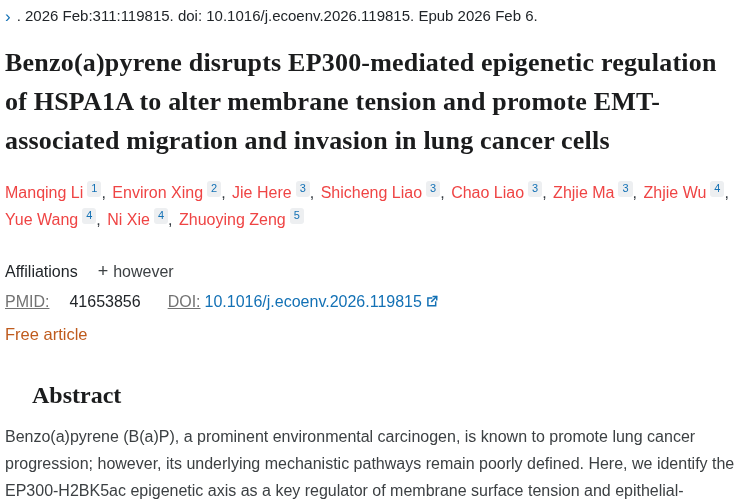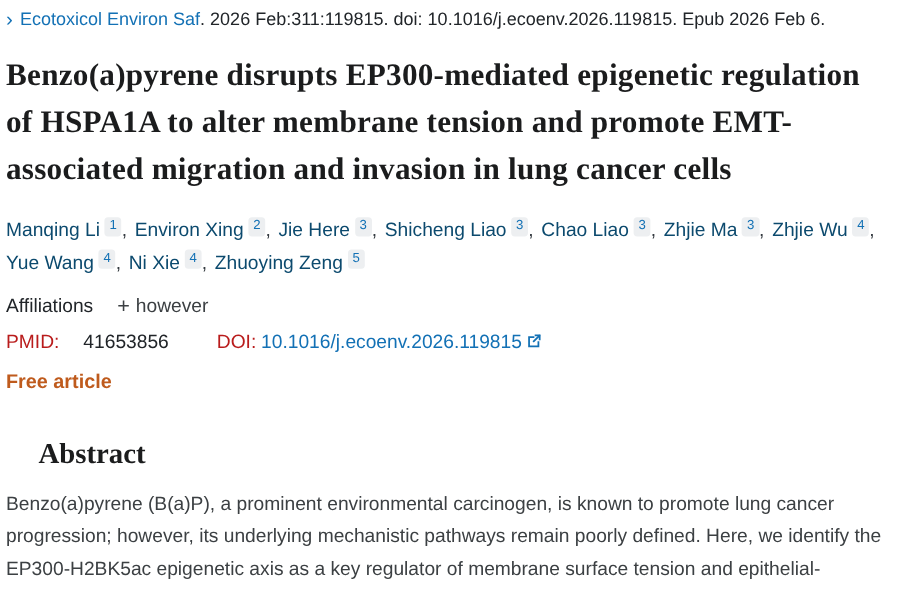--- a/index.html
+++ b/index.html
@@ -50,37 +50,37 @@
   .author-list {
     margin-top: 19px;
     font-size: 16px;
     line-height: 27px;
     color: #343a40;
     max-width: 740px;
   }
   .author-item { display: inline-block; white-space: nowrap; margin-right: 2px; }
   .author-item::after { content: ","; color: #343a40; }
   .author-item:last-child::after { content: ""; }
-  a.author-link { color: #0c4a6e; text-decoration: none; cursor: pointer; }
+  a.author-link { color: #ef4444; text-decoration: none; cursor: pointer; }
   .aff-sup {
     display: inline-block;
     background: #edeff1;
     color: #1371b5;
     font-size: 11px;
     line-height: 13px;
     padding: 1px 4px 2px 4px;
     border-radius: 3px;
     margin-left: 4px;
     vertical-align: 6px;
     cursor: pointer;
   }
 
   
   .affiliations-row {
-    margin-top: 12px;
+    margin-top: 28px;
     font-size: 16px;
     color: #212529;
     display: flex;
     align-items: center;
   }
   .expand-button {
     margin-left: 20px;
     display: inline-flex;
     align-items: center;
     color: #3c4043;
@@ -91,31 +91,31 @@
     cursor: pointer;
   }
   .plus-icon { font-size: 18px; margin-right: 5px; color: #3c4043; }
 
   
   .identifiers-row {
     margin-top: 11px;
     font-size: 16px;
     color: #212529;
   }
-  .id-label { color: #b91c1c; }
+  .id-label { color: #737373; text-decoration: underline; }
   .pmid-value { margin-left: 20px; }
-  .doi-group { margin-left: 40px; }
+  .doi-group { margin-left: 27px; }
   a.doi-link { color: #1371b5; text-decoration: none; margin-left: 4px; cursor: pointer; }
   .ext-icon { display: inline-block; vertical-align: -1px; margin-left: 3px; }
 
   
   .free-article {
     margin-top: 13px;
     font-size: 16.5px;
-    font-weight: 700;
+    font-weight: 400;
     color: #bf5b1d;
   }
 
   
   h2.abstract-heading {
     margin-top: 38px;
     font-family: "Liberation Serif", "DejaVu Serif", serif;
     font-size: 24px;
     font-weight: 700;
     color: #1b1c1d;
@@ -127,21 +127,20 @@
     line-height: 27px;
     color: #3c4043;
     max-width: 742px;
   }
 </style>
 </head>
 <body>
 
 <div class="citation-bar">
   <span class="chevron">›</span>
-  <a class="journal-link">Ecotoxicol Environ Saf</a>
     <span class="citation-details">. 2026 Feb:311:119815. doi: 10.1016/j.ecoenv.2026.119815. Epub 2026 Feb 6.</span>
 </div>
 
 <h1 class="article-title">Benzo(a)pyrene disrupts EP300-mediated epigenetic regulation of HSPA1A to alter membrane tension and promote EMT-associated migration and invasion in lung cancer cells</h1>
 
 <div class="author-list">
   <span class="author-item"><a class="author-link">Manqing Li</a><sup class="aff-sup">1</sup></span>
   <span class="author-item"><a class="author-link">Environ Xing</a><sup class="aff-sup">2</sup></span>
   <span class="author-item"><a class="author-link">Jie Here</a><sup class="aff-sup">3</sup></span>
   <span class="author-item"><a class="author-link">Shicheng Liao</a><sup class="aff-sup">3</sup></span>

